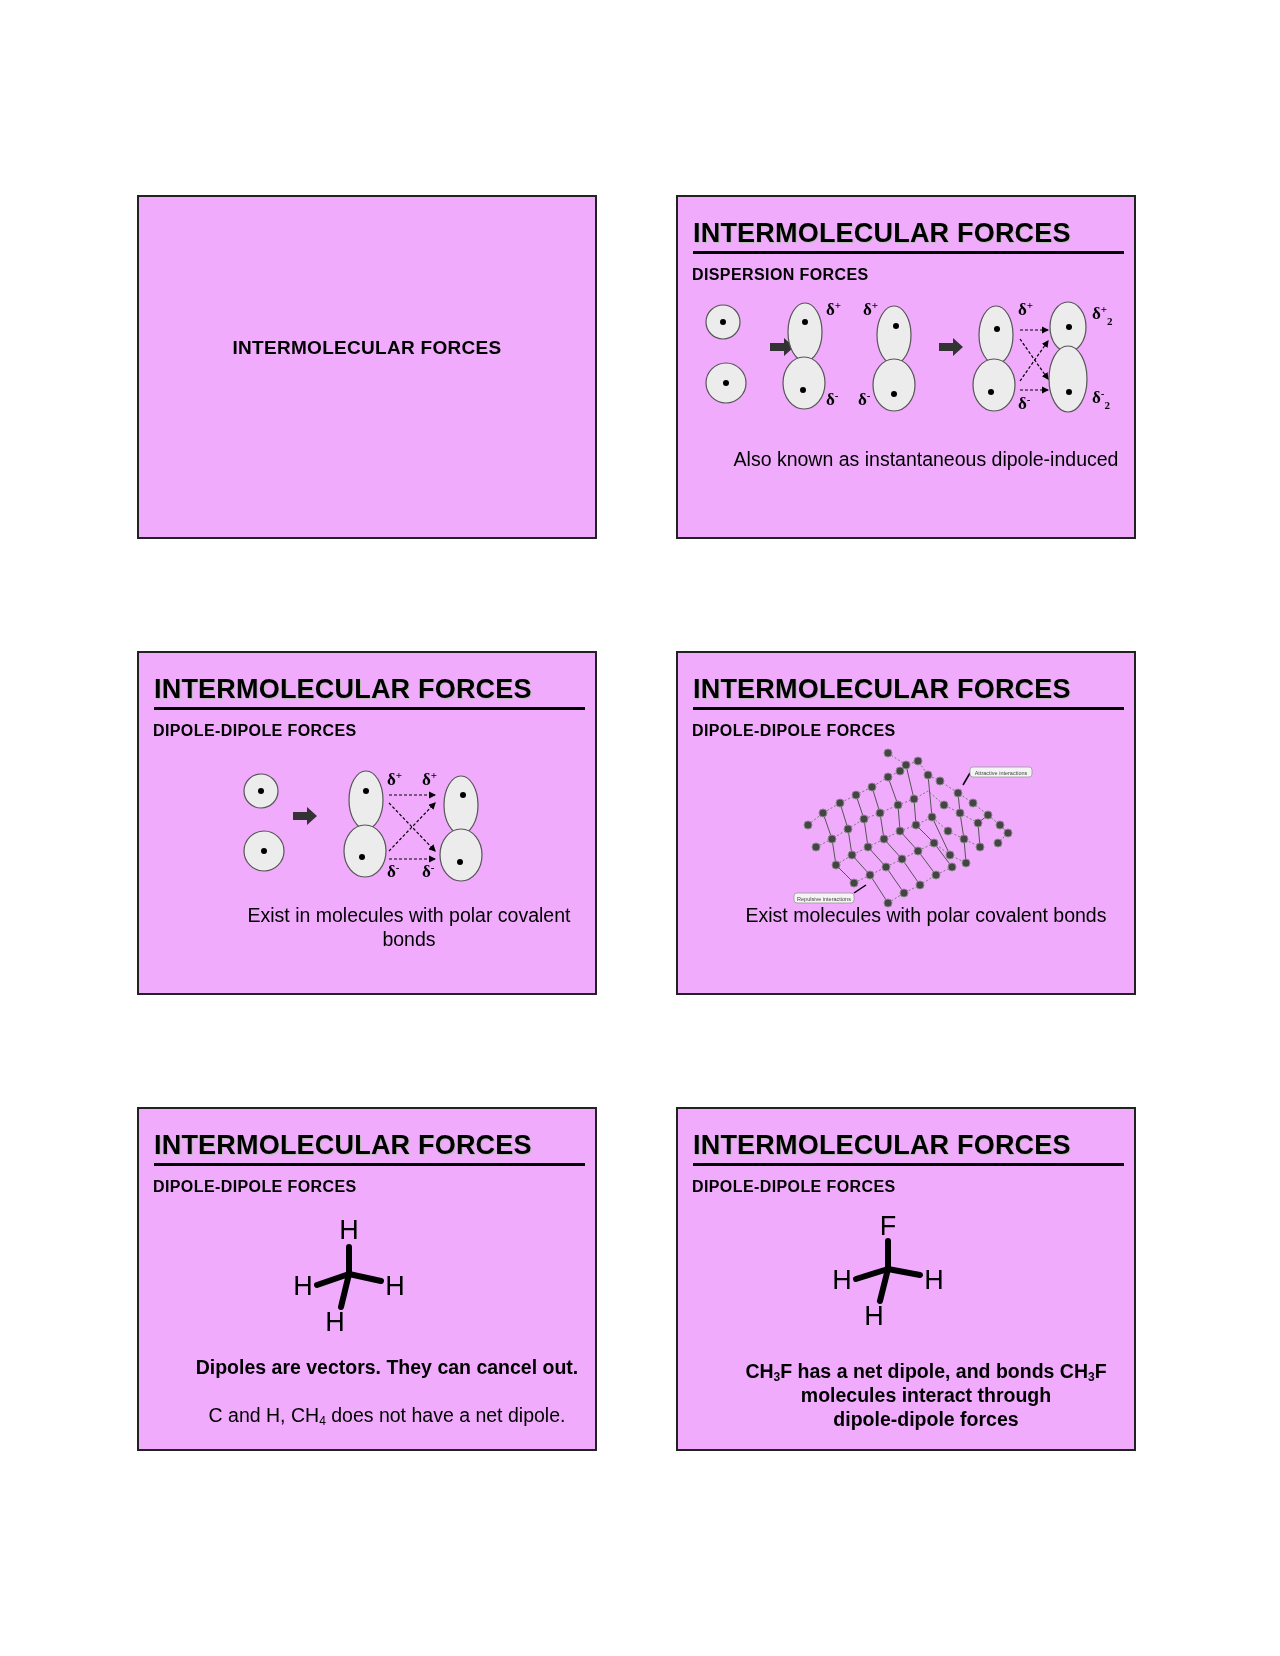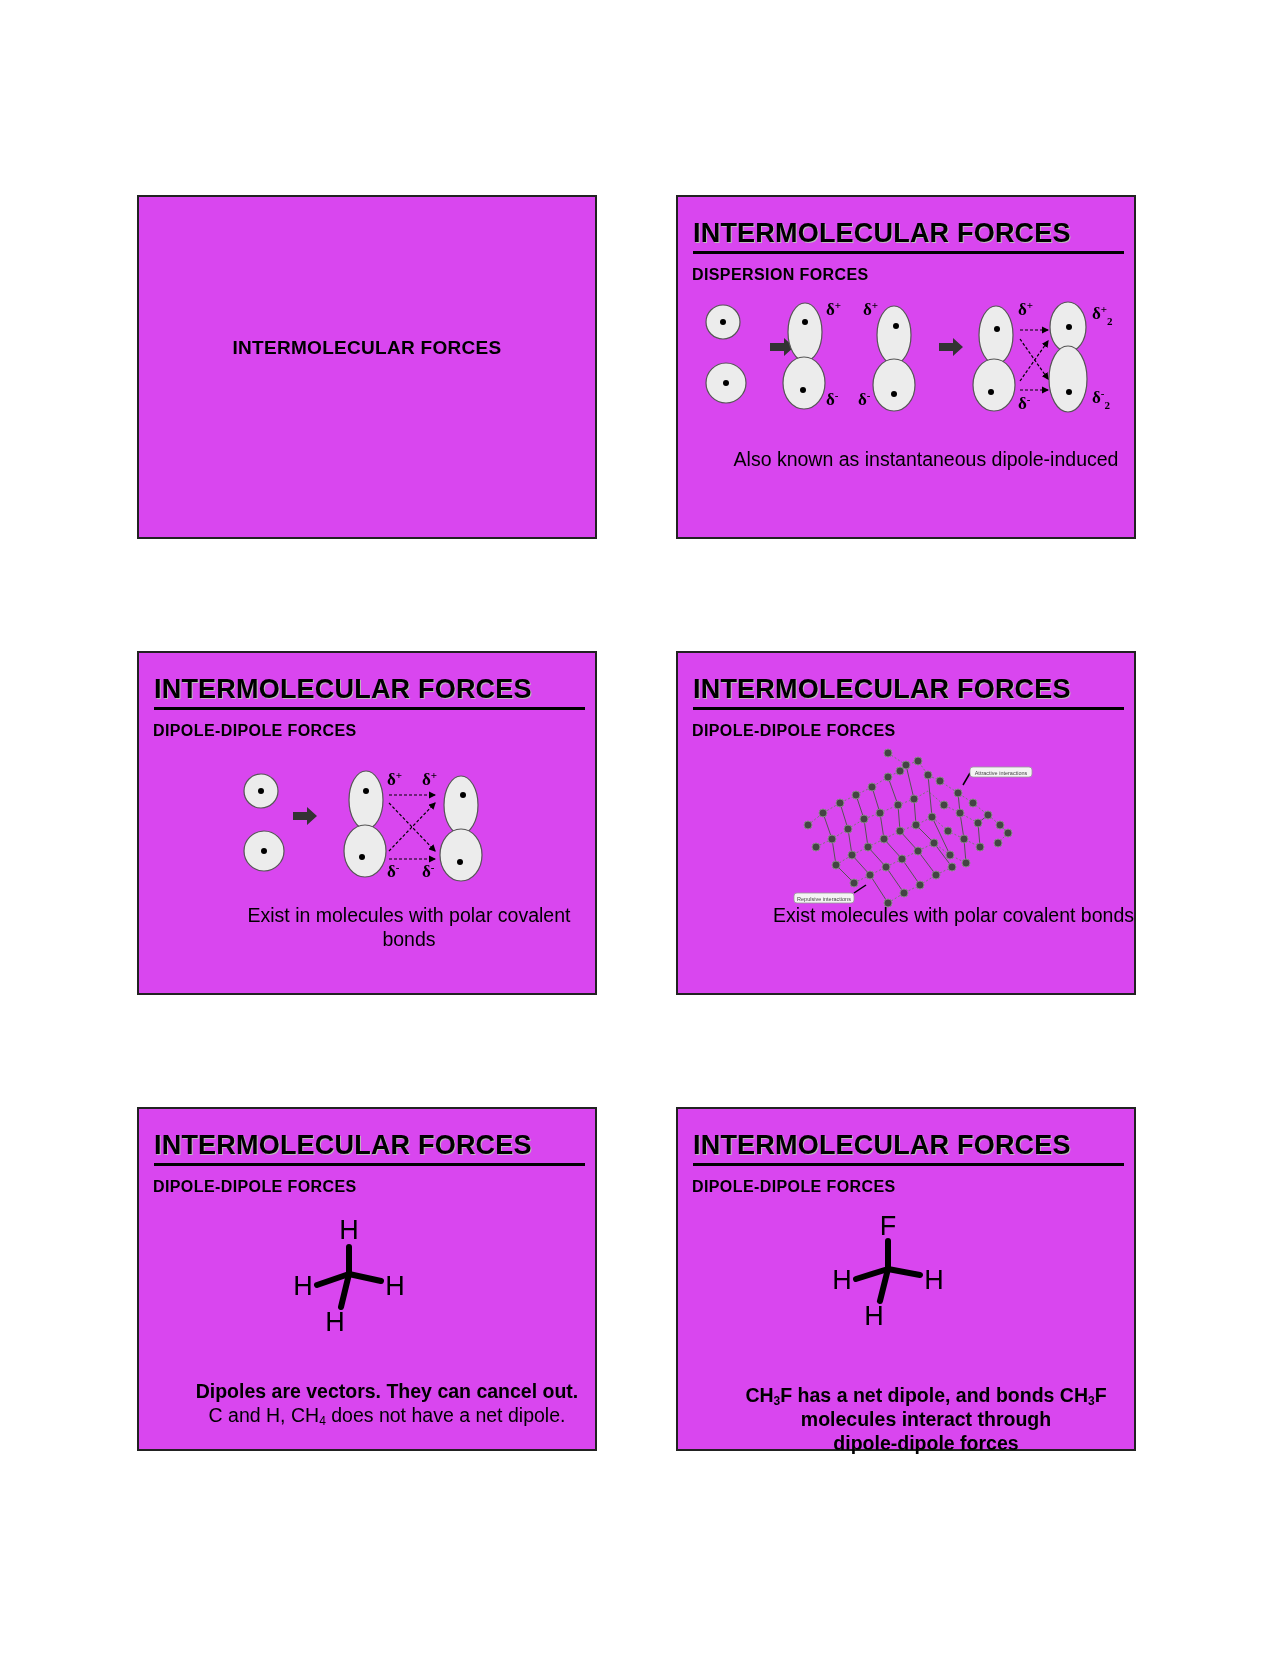--- a/index.html
+++ b/index.html
@@ -1,28 +1,28 @@
 <!DOCTYPE html>
 <html><head>
 <meta charset="utf-8">
 <style>
   html,body{margin:0;padding:0;background:#fff;}
   body{width:1280px;height:1656px;position:relative;font-family:"Liberation Sans",sans-serif;color:#000;overflow:hidden;}
-  .slide{position:absolute;width:460px;height:344px;border:2px solid #222;box-sizing:border-box;background:#d946ef;}
+  .slide{position:absolute;width:460px;height:344px;border:2px solid #222;box-sizing:border-box;background:#f0abfc;}
   .s1{left:137px;top:195px;}
   .s2{left:676px;top:195px;}
   .s3{left:137px;top:651px;}
   .s4{left:676px;top:651px;}
   .s5{left:137px;top:1107px;}
   .s6{left:676px;top:1107px;}
   .cover-title{position:absolute;left:0;right:0;top:140px;text-align:center;font-weight:bold;font-size:19px;letter-spacing:0.3px;}
   .title{position:absolute;left:15px;right:10px;top:20px;font-weight:bold;font-size:27px;letter-spacing:0.2px;border-bottom:3px solid #000;padding-bottom:2px;line-height:32px;text-shadow:1px 1px 0 #bbb;}
   .subtitle{position:absolute;left:14px;top:69px;font-weight:bold;font-size:16px;letter-spacing:0.4px;}
   .caption{position:absolute;left:0;right:0;text-align:center;font-size:19.5px;line-height:24px;padding-left:40px;}
-  .caption.bold{font-weight:bold;margin-top:24px;}
+  .caption.bold{font-weight:bold;}
   .diagram{position:absolute;}
   sub{font-size:12px;vertical-align:-3px;}
 </style>
 </head>
 <body>
 
 <div class="slide s1">
   <div class="cover-title">INTERMOLECULAR FORCES</div>
 </div>
 
@@ -205,21 +205,21 @@
         <circle cx="148" cy="132" r="4"></circle>
         <circle cx="164" cy="124" r="4"></circle>
     </g>
     <line x1="175" y1="42" x2="182" y2="30" stroke="#000" stroke-width="1.5"></line>
     <rect x="182" y="24" width="62" height="10" rx="3" fill="#f4f4f4" stroke="#999" stroke-width="0.8"></rect>
     <text x="213" y="31.5" font-size="5.5" text-anchor="middle" fill="#444" font-family="Liberation Sans,sans-serif">Attractive interactions</text>
     <line x1="66" y1="150" x2="78" y2="142" stroke="#000" stroke-width="1.5"></line>
     <rect x="6" y="150" width="60" height="10" rx="3" fill="#f4f4f4" stroke="#999" stroke-width="0.8"></rect>
     <text x="36" y="157.5" font-size="5.5" text-anchor="middle" fill="#444" font-family="Liberation Sans,sans-serif">Repulsive interactions</text>
   </svg>
-  <div class="caption" style="top:250px;text-align:right;">Exist molecules with polar covalent bonds</div>
+  <div class="caption" style="top:250px;">Exist molecules with polar covalent bonds</div>
 </div>
 
 <div class="slide s5">
   <div class="title">INTERMOLECULAR FORCES</div>
   <div class="subtitle">DIPOLE-DIPOLE FORCES</div>
   <svg class="diagram" style="left:150px;top:100px;" width="160" height="130" viewBox="0 0 160 130">
     <g stroke="#000" stroke-width="6" stroke-linecap="round">
       <line x1="60" y1="38" x2="60" y2="65"></line>
       <line x1="60" y1="65" x2="28" y2="76"></line>
       <line x1="60" y1="65" x2="92" y2="72"></line>

